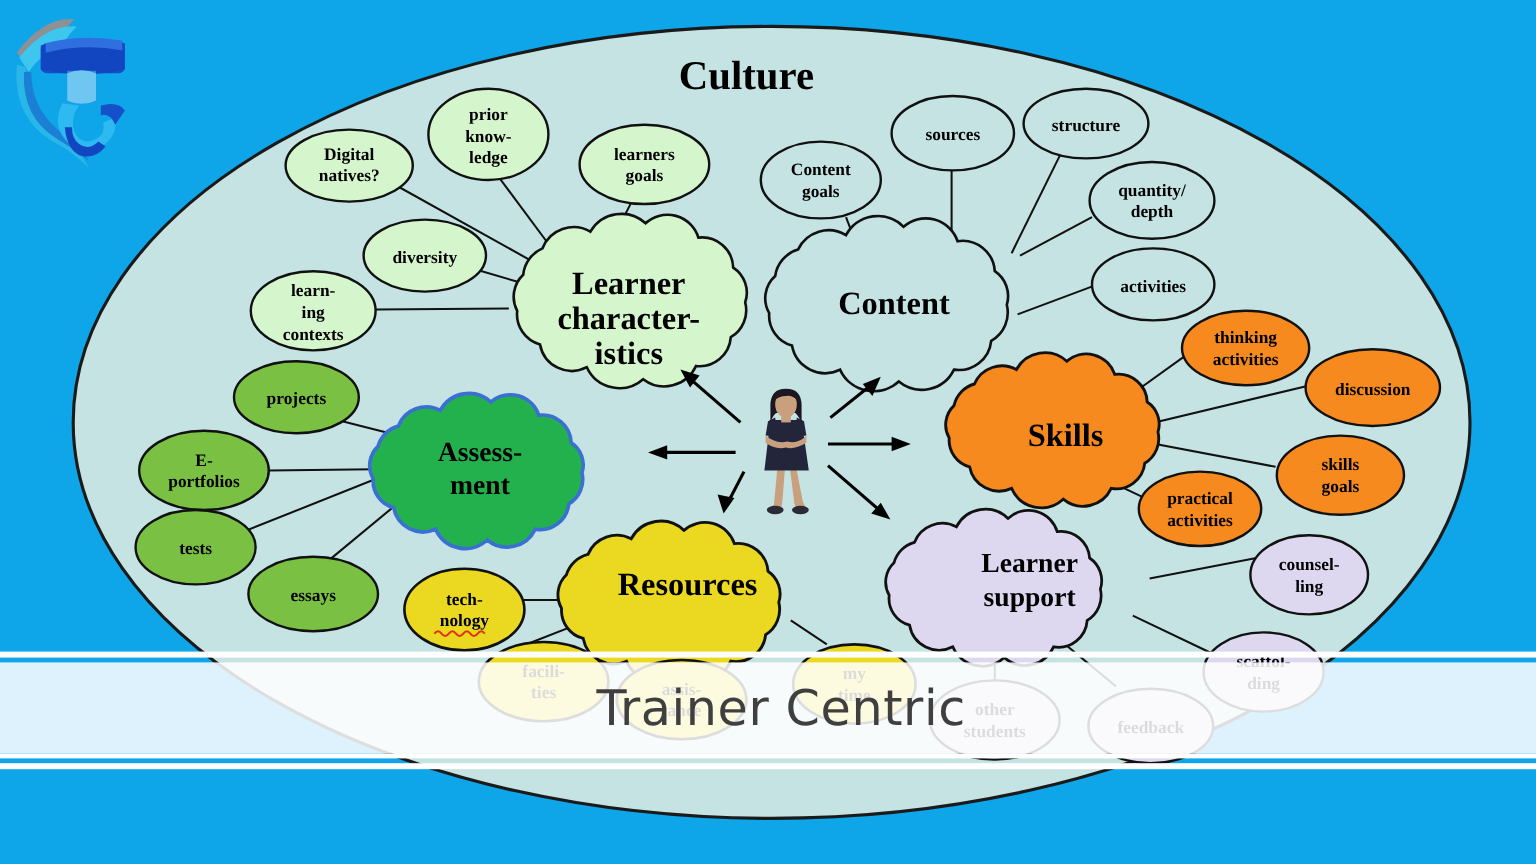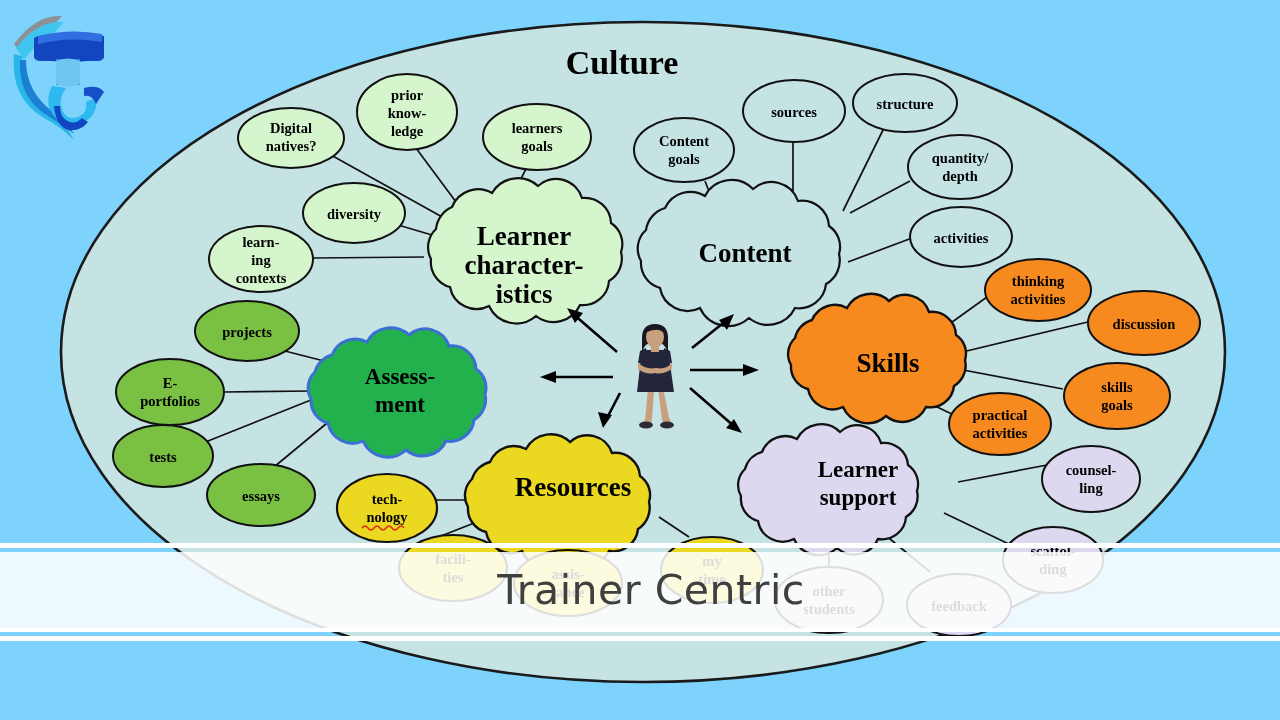--- a/index.html
+++ b/index.html
@@ -1,17 +1,17 @@
 <!DOCTYPE html>
 <html><head>
 <meta charset="utf-8">
 <style>
   html,body{margin:0;padding:0;background:#ffffff;}
   body{width:1280px;height:720px;overflow:hidden;font-family:"Liberation Serif",serif;}
-  #stage{position:relative;width:1280px;height:720px;background:#7dd3fc;}
+  #stage{position:relative;width:1280px;height:720px;background:#0ea5e9;}
   #stage svg.layer{position:absolute;left:0;top:0;width:1280px;height:720px;}
 
   
   #logo{position:absolute;left:4px;top:6px;width:140px;height:150px;}
 
   
   #person{position:absolute;left:624px;top:322px;width:62px;height:110px;}
 
   
   .band{position:absolute;left:0;right:0;background:#ffffff;}

